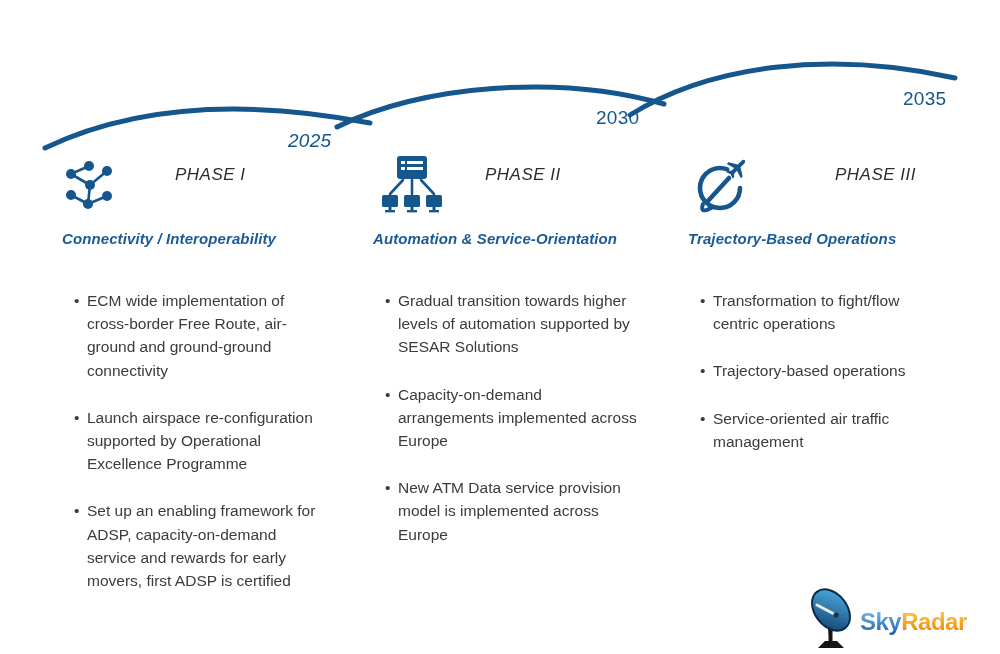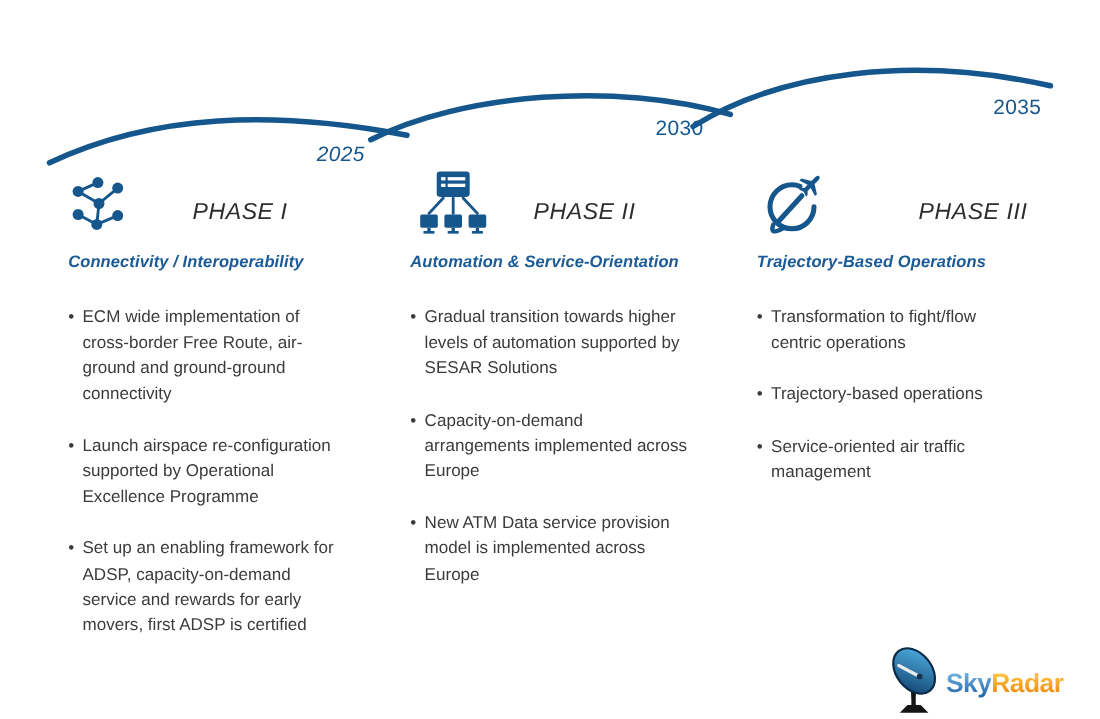--- a/index.html
+++ b/index.html
@@ -11,28 +11,28 @@
   .timeline-svg{position:absolute;left:0;top:0;}
   .year{
     position:absolute;color:#15568D;font-size:19px;font-weight:400;
     letter-spacing:.3px;
     margin-top:44px;
   }
   
   .col{position:absolute;top:152px;width:300px;}
   .icon{position:absolute;top:3px;}
   .phase{
-    position:absolute;top:29px;font-size:21px;font-style:italic;
+    position:absolute;top:13px;font-size:17px;font-style:italic;
     color:#2d2d2d;letter-spacing:.5px;white-space:nowrap;
   }
   .col-title{
     position:absolute;left:0;top:78px;font-size:15px;font-weight:bold;
     font-style:italic;color:#1A5A96;white-space:nowrap;letter-spacing:.1px;
   }
-  ul.bullets{position:absolute;left:0;top:125px;margin:0;padding:0;list-style:none;width:300px;}
+  ul.bullets{position:absolute;left:0;top:125px;margin:12px;padding:0;list-style:none;width:300px;}
   .bullets li{
     position:relative;padding-left:13px;margin:0 0 24px 0;
     font-size:15.5px;line-height:23.2px;color:#3b3b3b;white-space:pre-line;
   }
   .bullets li::before{content:"\2022";position:absolute;left:0;top:0;color:#3b3b3b;}
   .c1{left:62px;}  .c1 .phase{left:113px;}
   .c2{left:373px;} .c2 .phase{left:112px;} .c2 .icon{left:8px;}
   .c3{left:688px;} .c3 .phase{left:104px;margin-left:43px;} .c3 .icon{left:4px;}
   .c1 .icon{left:0;}
   

